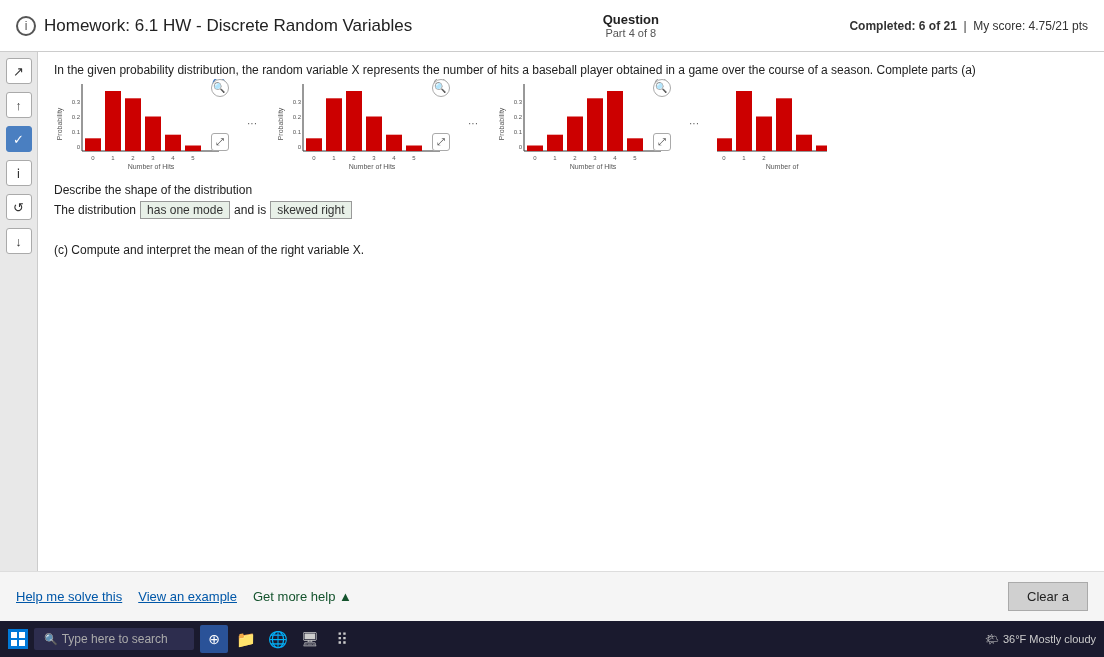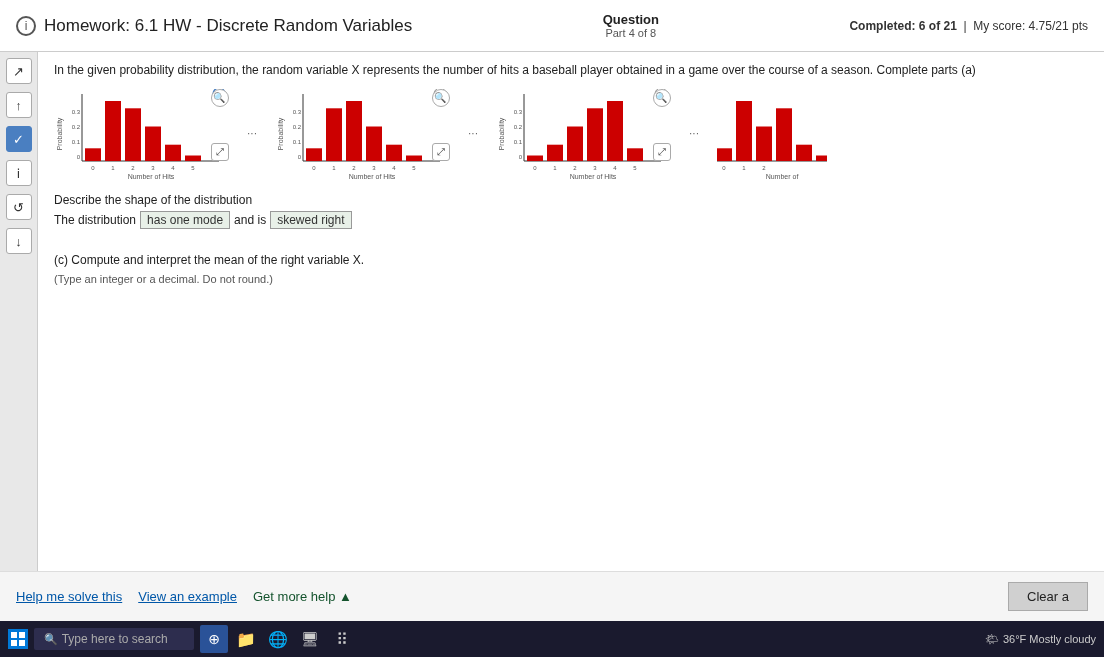--- a/index.html
+++ b/index.html
@@ -105,21 +105,20 @@
     .content {
       flex: 1;
       padding: 10px 16px;
       overflow-y: auto;
       background: white;
     }
 
     .problem-text {
       font-size: 12px;
       color: #222;
-      margin-bottom: 10px;
       line-height: 1.4;
     }
 
     
     .charts-row {
       display: flex;
       gap: 16px;
       margin-bottom: 14px;
       align-items: flex-end;
     }
@@ -517,21 +516,20 @@
       <div class="describe-answer">
         <span>The distribution</span>
         <span class="answer-highlight">has one mode</span>
         <span>and is</span>
         <span class="answer-highlight">skewed right</span>
       </div>
     </div>
 
     <div class="compute-section">
       <p class="compute-label">(c) Compute and interpret the mean of the right variable X.</p>
-      <p class="type-note">(Type an integer or a decimal. Do not round.)</p>
     </div>
   </div>
 </div>
 
 <div class="bottom-toolbar">
   <div class="bottom-left">
     <span class="bottom-link">Help me solve this</span>
     <span class="bottom-link">View an example</span>
     <span class="get-more-help">Get more help ▲</span>
   </div>

